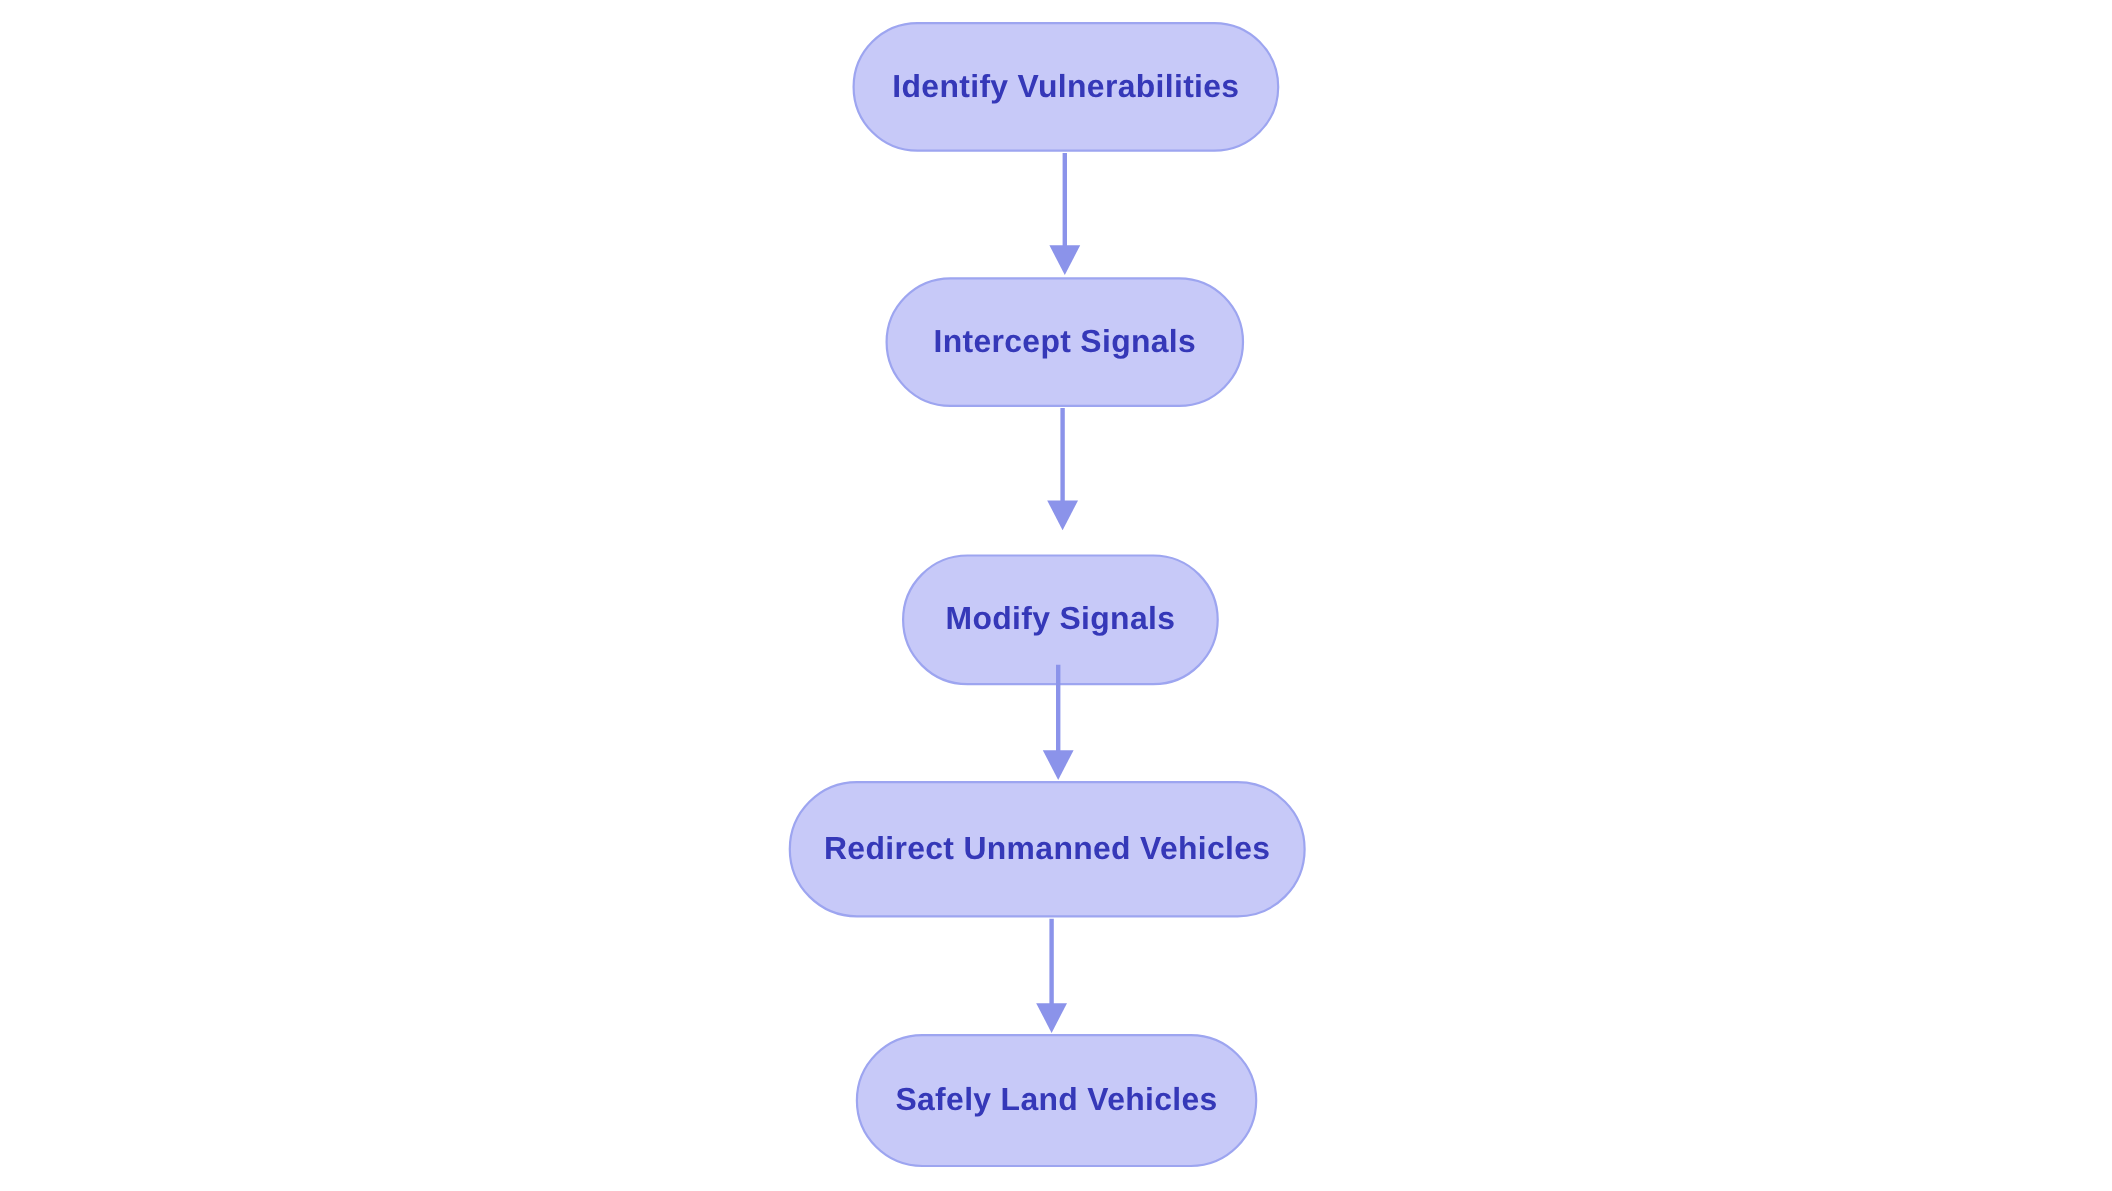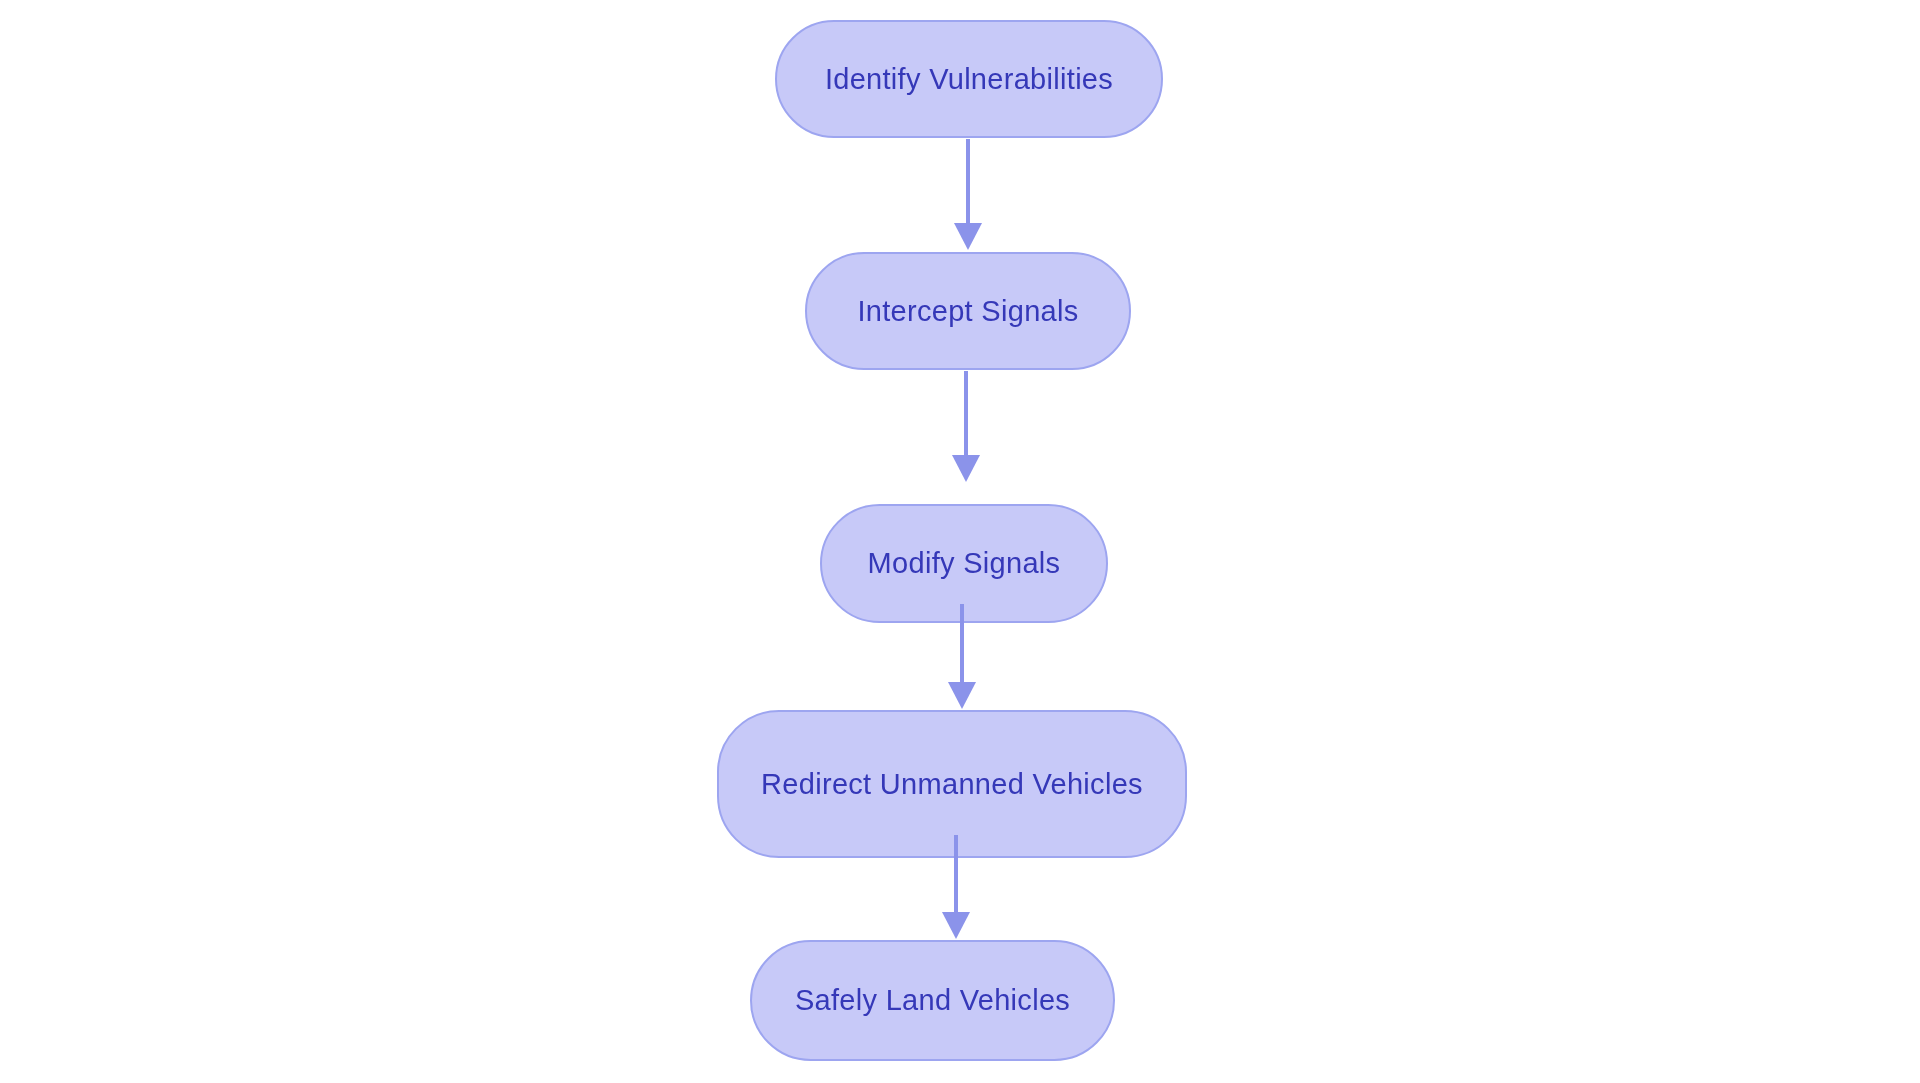--- a/index.html
+++ b/index.html
@@ -7,20 +7,21 @@
     padding: 0;
     background: #ffffff;
   }
   .canvas {
     position: relative;
     width: 1920px;
     height: 1083px;
     background: #ffffff;
     font-family: "Liberation Sans", "DejaVu Sans", sans-serif;
     overflow: hidden;
+    font-weight: bold;
   }
   .flow-node {
     position: absolute;
     box-sizing: border-box;
     background: #c7c9f8;
     border: 2px solid #9da5f0;
     border-radius: 62px;
     display: flex;
     align-items: center;
     justify-content: center;
@@ -29,22 +30,22 @@
     letter-spacing: 0.3px;
     white-space: nowrap;
   }
   .flow-arrow {
     position: absolute;
     display: block;
   }
   .node-1 { left: 775px; top:  20px; width: 388px; height: 118px; }
   .node-2 { left: 805px; top: 252px; width: 326px; height: 118px; }
   .node-3 { left: 820px; top: 484px; width: 288px; height: 119px; margin-top: 20px; }
-  .node-4 { left: 717px; top: 710px; width: 470px; height: 148px; }
-  .node-5 { left: 750px; top: 940px; width: 365px; height: 121px; }
+  .node-4 { left: 717px; top: 710px; width: 470px; height: 124px; }
+  .node-5 { left: 778px; top: 940px; width: 365px; height: 121px; }
   .arrow-1 { left: 952px; top: 139px; }
   .arrow-2 { left: 950px; top: 371px; }
   .arrow-3 { left: 946px; top: 604px; }
   .arrow-4 { left: 940px; top: 835px; }
 </style>
 </head>
 <body>
 
 <div class="canvas">
 

